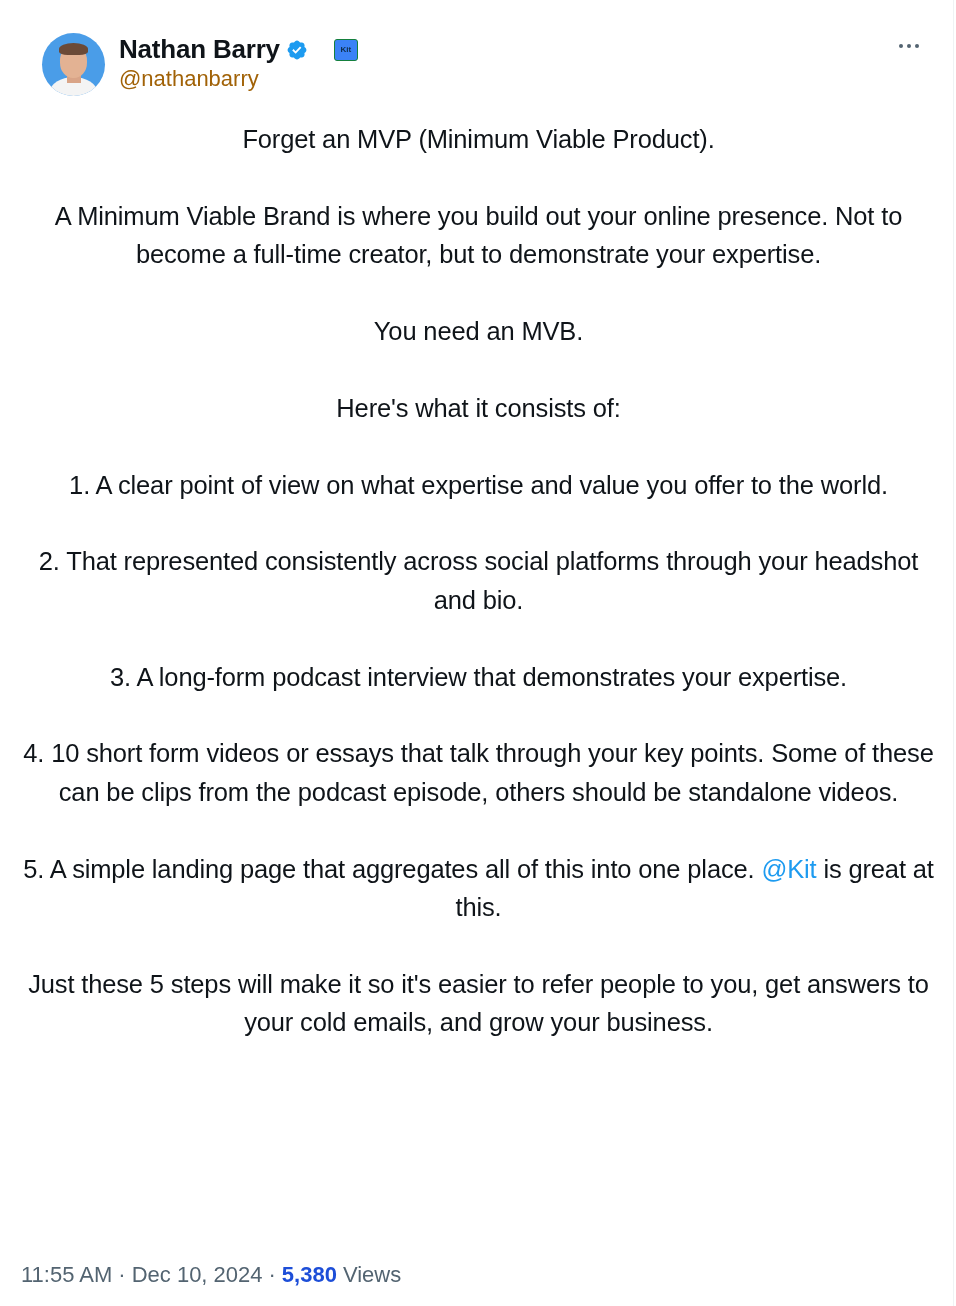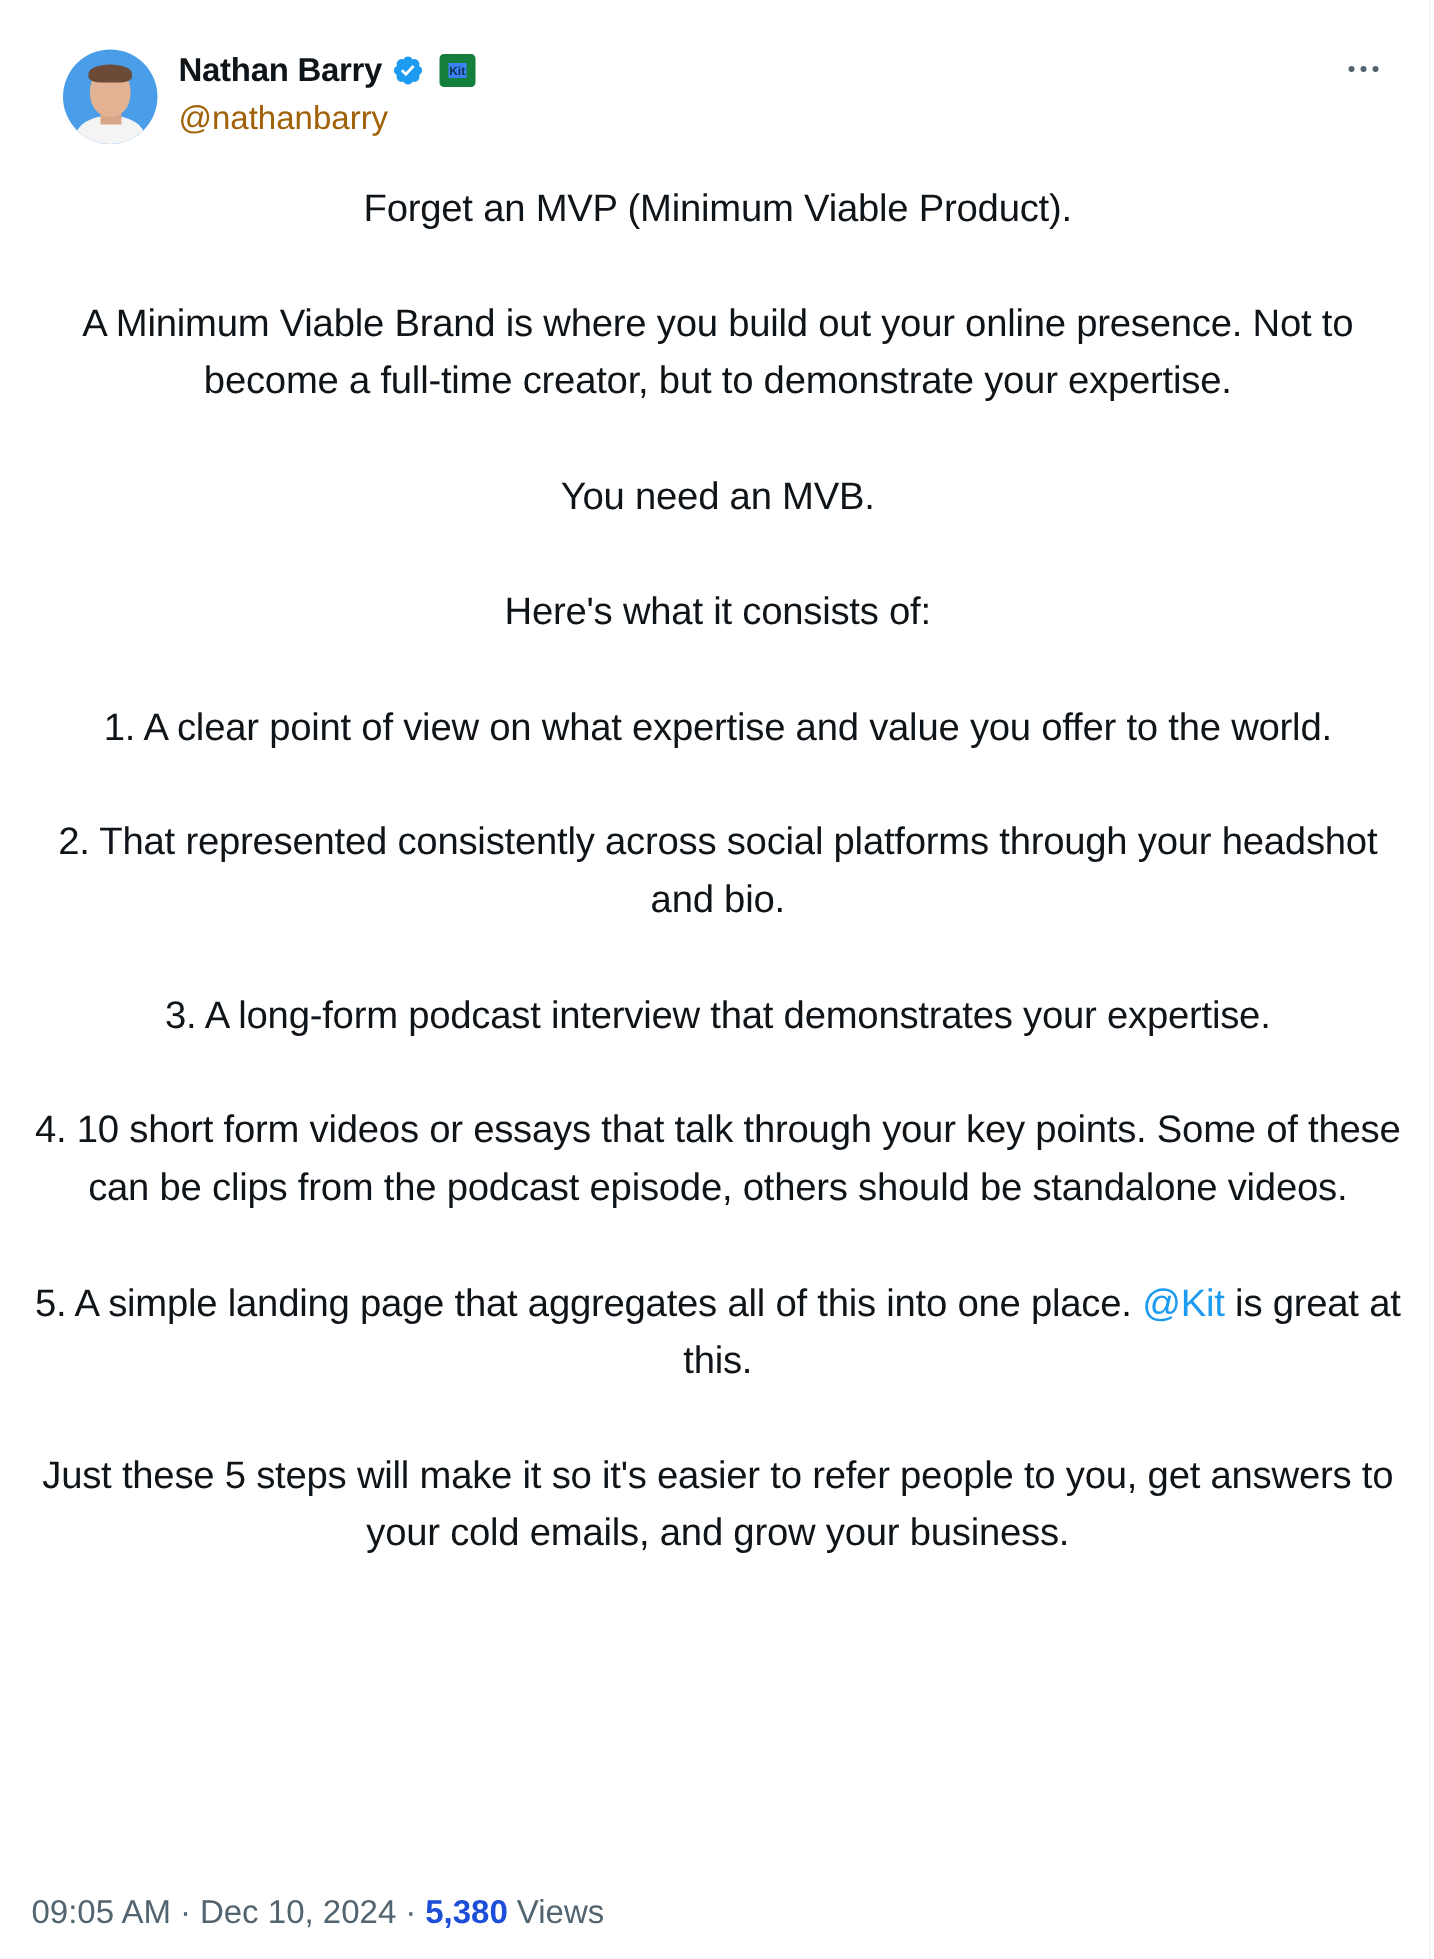--- a/index.html
+++ b/index.html
@@ -7,23 +7,23 @@
   body { font-family: "Liberation Sans", "DejaVu Sans", sans-serif; color: #0f1419; position: relative; }
   .right-border { position: absolute; top: 0; right: 2px; width: 1px; height: 1306px; background: #eff3f4; }
   .tweet { position: absolute; left: 0; top: 0; width: 953px; padding: 0 21px; }
   .header { position: relative; height: 100px; }
   .avatar { position: absolute; left: 21px; top: 33px; width: 63px; height: 63px; border-radius: 50%; background: #4a9de8; overflow: hidden; }
   .avatar .shirt { position: absolute; left: 8px; top: 44px; width: 47px; height: 30px; border-radius: 50% 50% 0 0; background: #f4f4f4; }
   .avatar .neck { position: absolute; left: 25px; top: 38px; width: 14px; height: 12px; background: #d9a487; }
   .avatar .face { position: absolute; left: 18px; top: 13px; width: 27px; height: 32px; border-radius: 45% 45% 48% 48%; background: #e3b293; }
   .avatar .hair { position: absolute; left: 17px; top: 10px; width: 29px; height: 12px; border-radius: 50% 50% 30% 30%; background: #6b4a37; }
   .name-row { position: absolute; left: 98px; top: 34px; display: flex; align-items: center; gap: 6px; }
-  .name { font-weight: 700; font-size: 22px; color: #0f1419; letter-spacing: -0.2px; }
+  .name { font-weight: 700; font-size: 26px; color: #0f1419; letter-spacing: -0.2px; }
   .verified { width: 22px; height: 22px; display: inline-block; }
-  .kit-badge { width: 24px; height: 22px; background: #3b82f6; border: 6px solid #15803d; border-radius: 3px; font-size: 8px; font-weight: 700; color: #0f2f4d; display: flex; align-items: center; justify-content: center; margin-left: 4px; }
+  .kit-badge { width: 24px; height: 22px; background: #3b82f6; border: 1px solid #15803d; border-radius: 3px; font-size: 8px; font-weight: 700; color: #0f2f4d; display: flex; align-items: center; justify-content: center; margin-left: 20px; }
   .handle { position: absolute; left: 98px; top: 66px; font-size: 22px; color: #a16207; }
   .more { position: absolute; right: 8px; top: 36px; width: 30px; height: 20px; display: flex; align-items: center; justify-content: center; gap: 4px; cursor: pointer; }
   .more span { width: 4px; height: 4px; border-radius: 50%; background: #536471; display: block; }
   .body { position: absolute; left: 21px; top: 120px; width: 915px; font-size: 25.5px; line-height: 38.4px; color: #0f1419; letter-spacing: -0.15px; text-align: center; }
   .para { margin-bottom: 38.4px; white-space: normal; }
   .mention { color: #1d9bf0; cursor: pointer; }
   .meta { position: absolute; left: 21px; top: 1262px; font-size: 22px; color: #536471; display: flex; align-items: center; }
   .meta .sep { margin: 0 6px; }
   .meta .views-count { font-weight: 700; color: #1d4ed8; margin-right: 6px; }
 </style>
@@ -65,20 +65,20 @@
     <p class="para">Here's what it consists of:</p>
     <p class="para">1. A clear point of view on what expertise and value you offer to the world.</p>
     <p class="para">2. That represented consistently across social platforms through your headshot and bio.</p>
     <p class="para">3. A long-form podcast interview that demonstrates your expertise.</p>
     <p class="para">4. 10 short form videos or essays that talk through your key points. Some of these can be clips from the podcast episode, others should be standalone videos.</p>
     <p class="para"><span>5. A simple landing page that aggregates all of this into one place. </span><span class="mention">@Kit</span><span> is great at this.</span></p>
     <p class="para">Just these 5 steps will make it so it's easier to refer people to you, get answers to your cold emails, and grow your business.</p>
   </div>
 
   <div class="meta">
-    <span>09:05 AM</span>
+    <span>11:55 AM</span>
     <span class="sep">·</span>
     <span>Dec 10, 2024</span>
     <span class="sep">·</span>
     <span class="views-count">5,380</span>
     <span>Views</span>
   </div>
 </article>
 
 </body></html>

